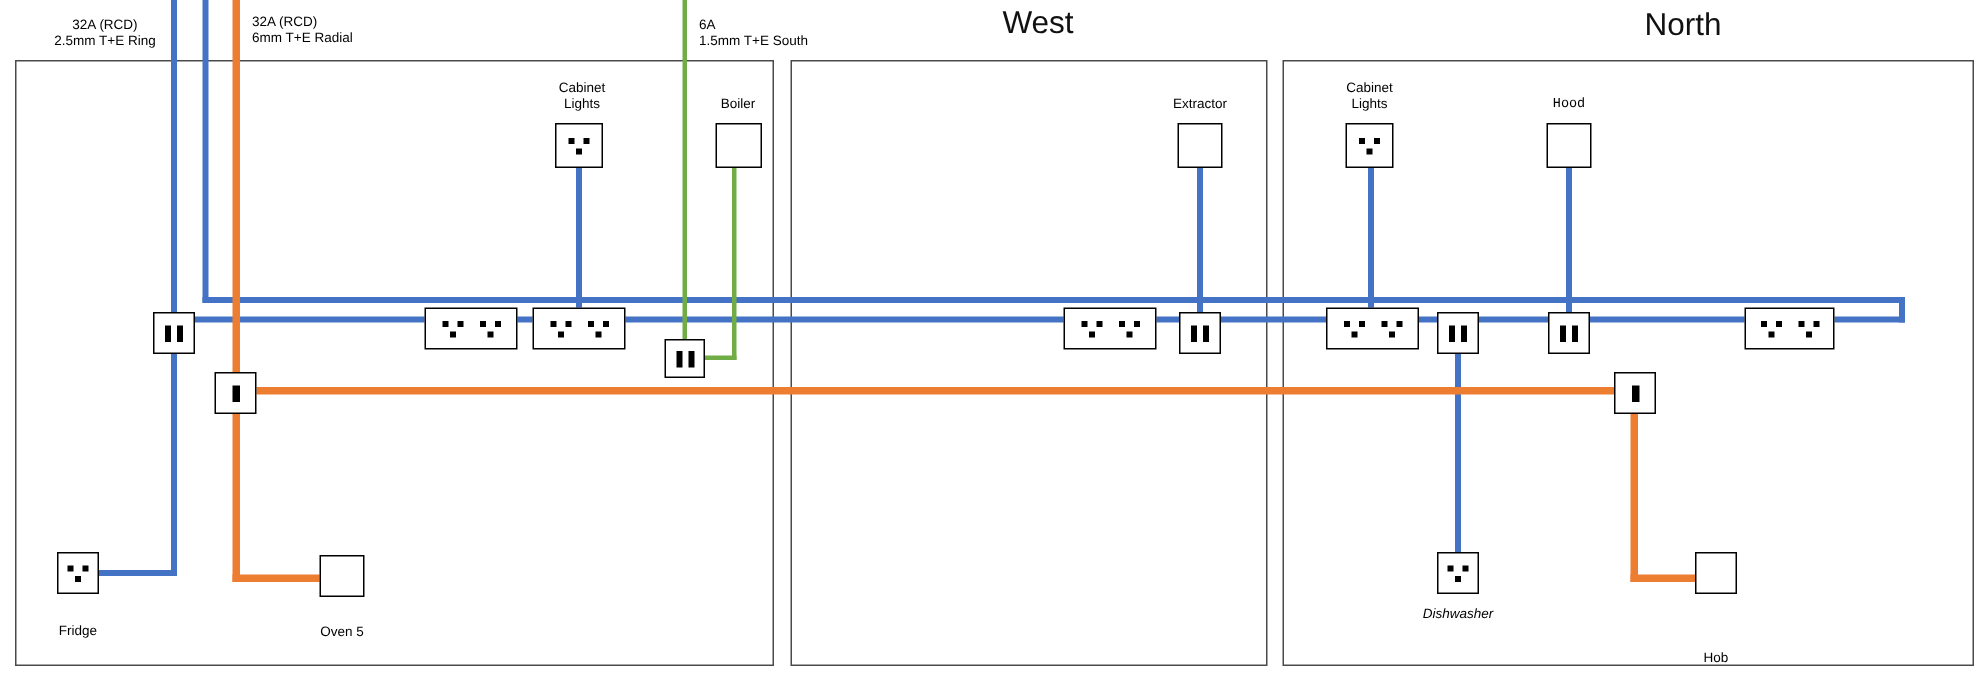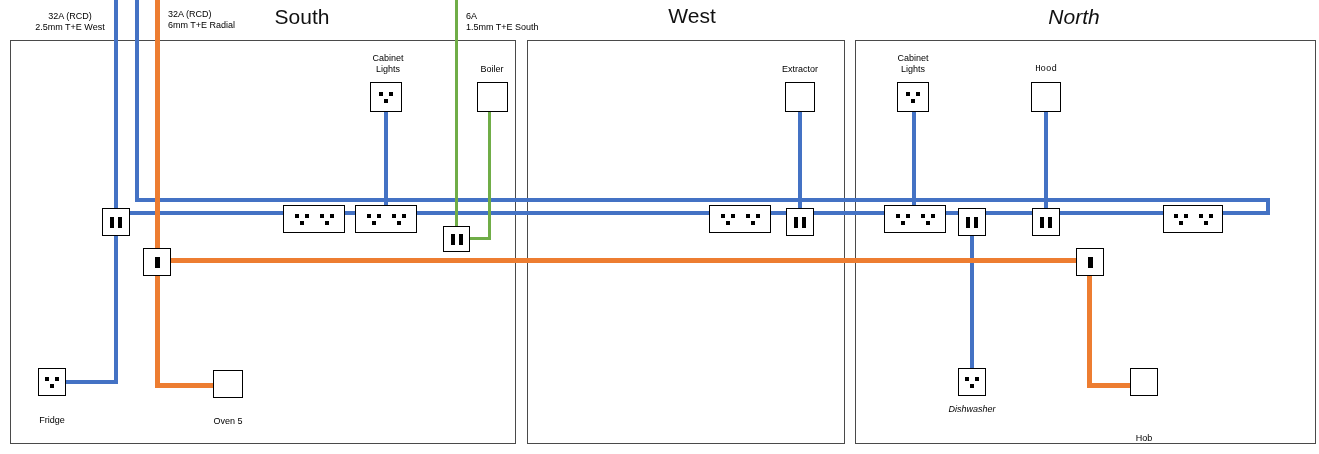--- a/index.html
+++ b/index.html
@@ -76,27 +76,26 @@
 </style>
 </head>
 <body>
 
 <div id="canvas">
 
   <div class="wall" style="left:10px; top:40px; width:506px; height:404px;"></div>
   <div class="wall" style="left:527px; top:40px; width:318px; height:404px;"></div>
   <div class="wall" style="left:855px; top:40px; width:461px; height:404px;"></div>
 
-  <div class="wall-title" style="left:252px; top:5px; width:100px;">South</div>
   <div class="wall-title" style="left:642px; top:4px; width:100px;">West</div>
-  <div class="wall-title" style="left:1024px; top:5px; width:100px;font-style:italic;">North</div>
+  <div class="wall-title" style="left:1072px; top:5px; width:100px;">North</div>
 
   <div class="circ-lbl" style="left:28px; top:11px; width:84px; text-align:center;">
     <div>32A (RCD)</div>
-    <div>2.5mm T+E West</div>
+    <div>2.5mm T+E Ring</div>
   </div>
   <div class="circ-lbl" style="left:168px; top:9px; width:90px; text-align:left;">
     <div>32A (RCD)</div>
     <div>6mm T+E Radial</div>
   </div>
   <div class="circ-lbl" style="left:466px; top:11px; width:95px; text-align:left;">
     <div>6A</div>
     <div>1.5mm T+E South</div>
   </div>
 

